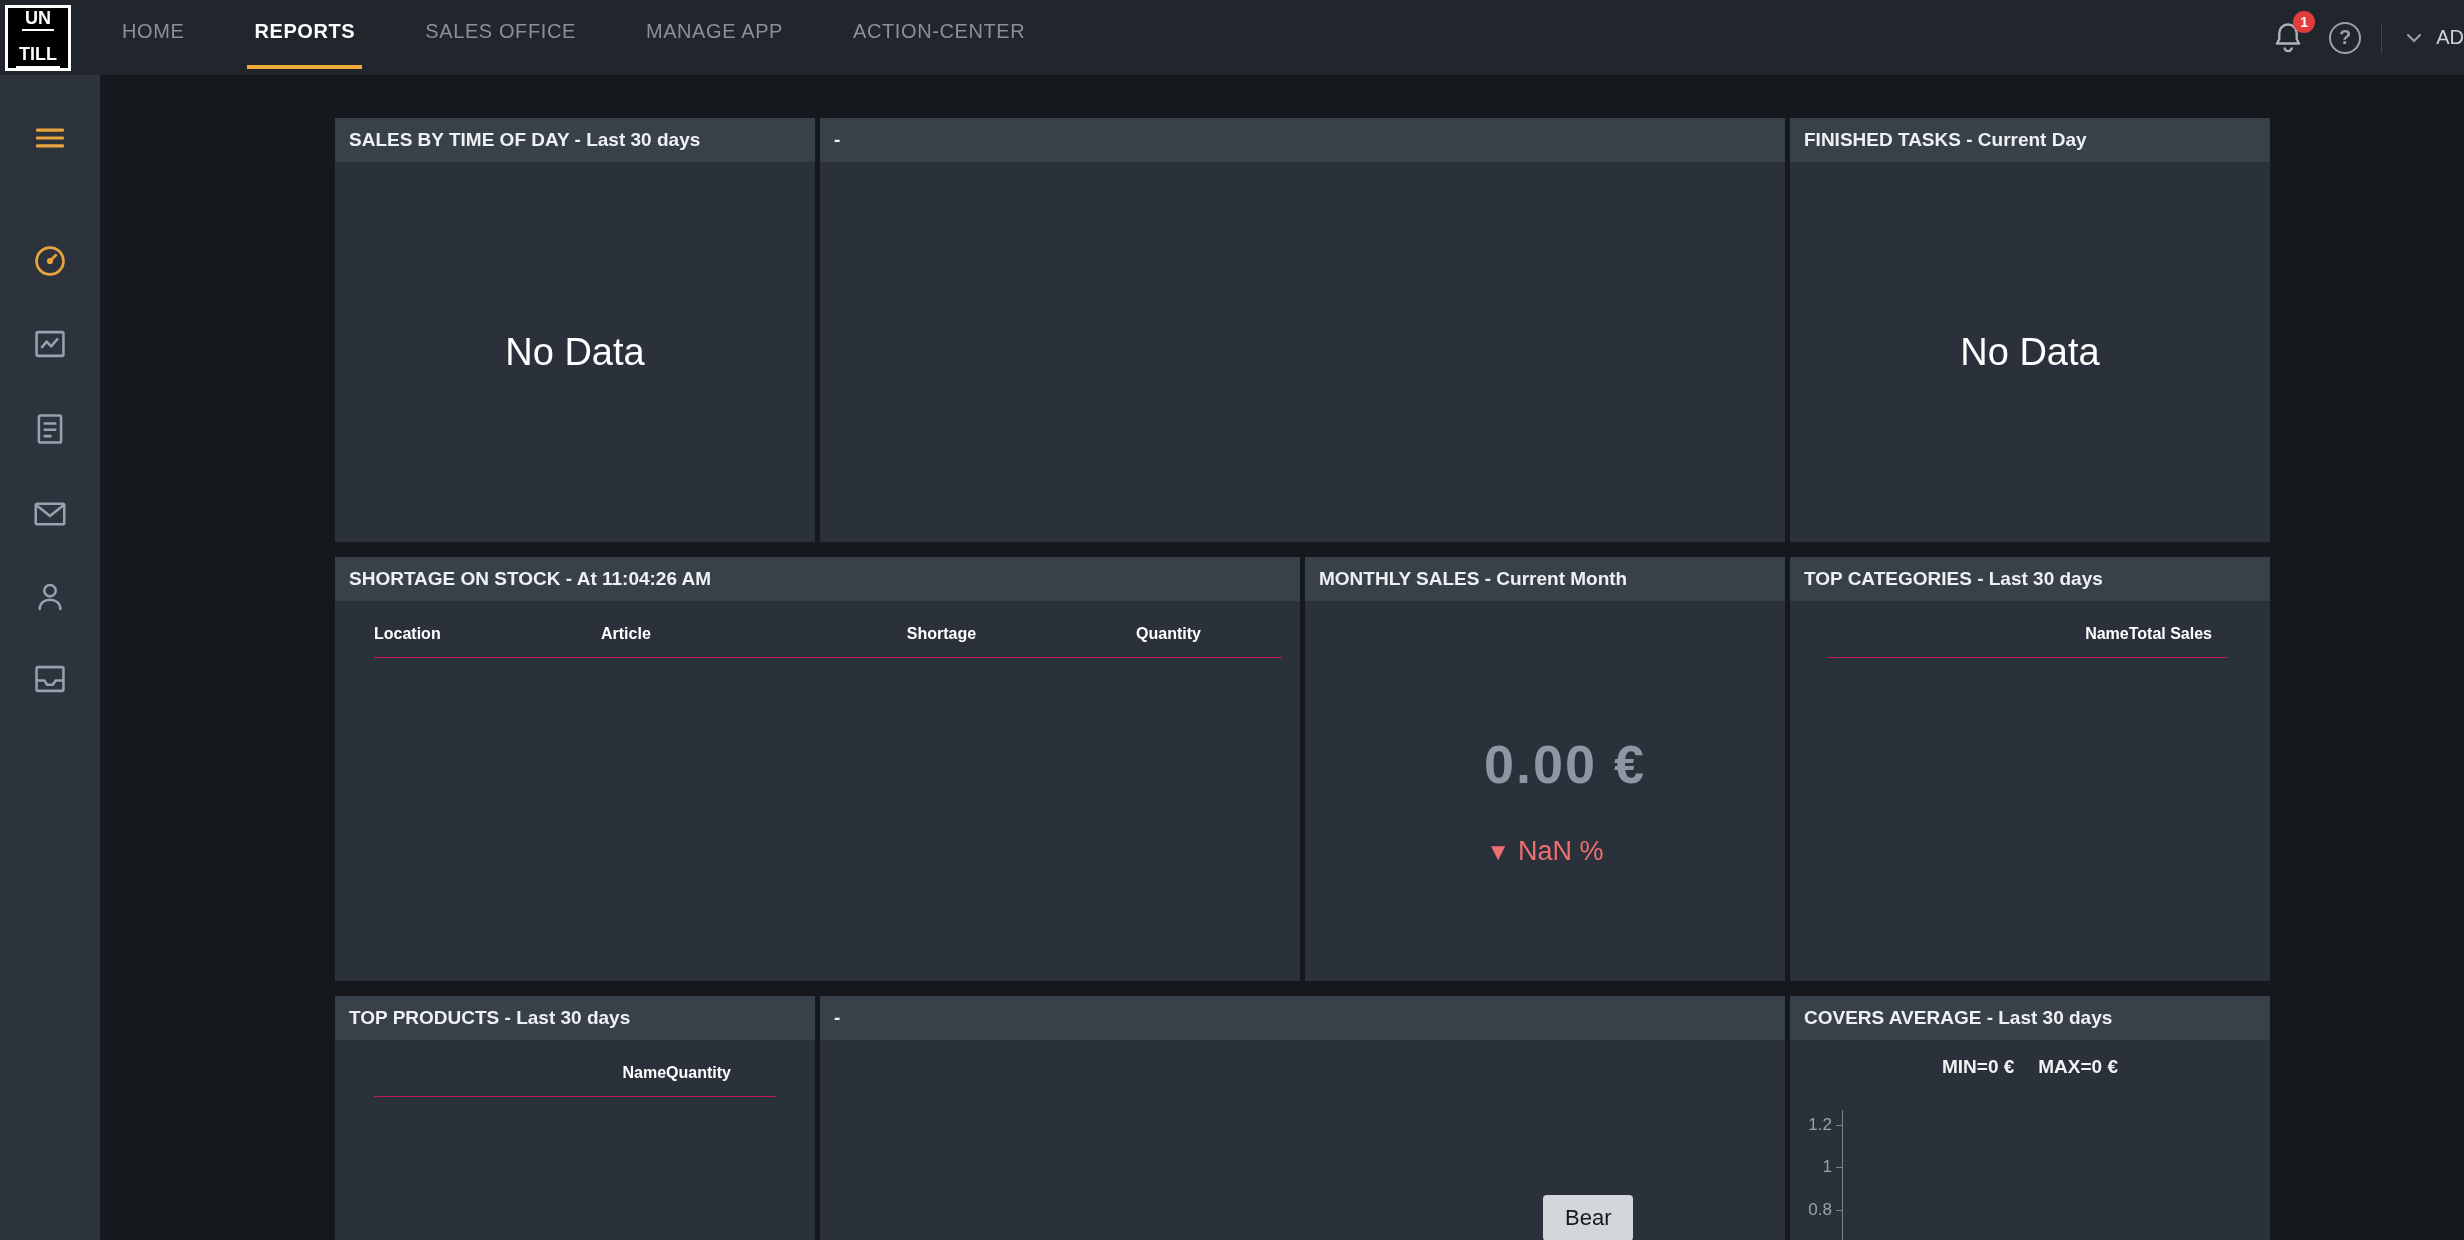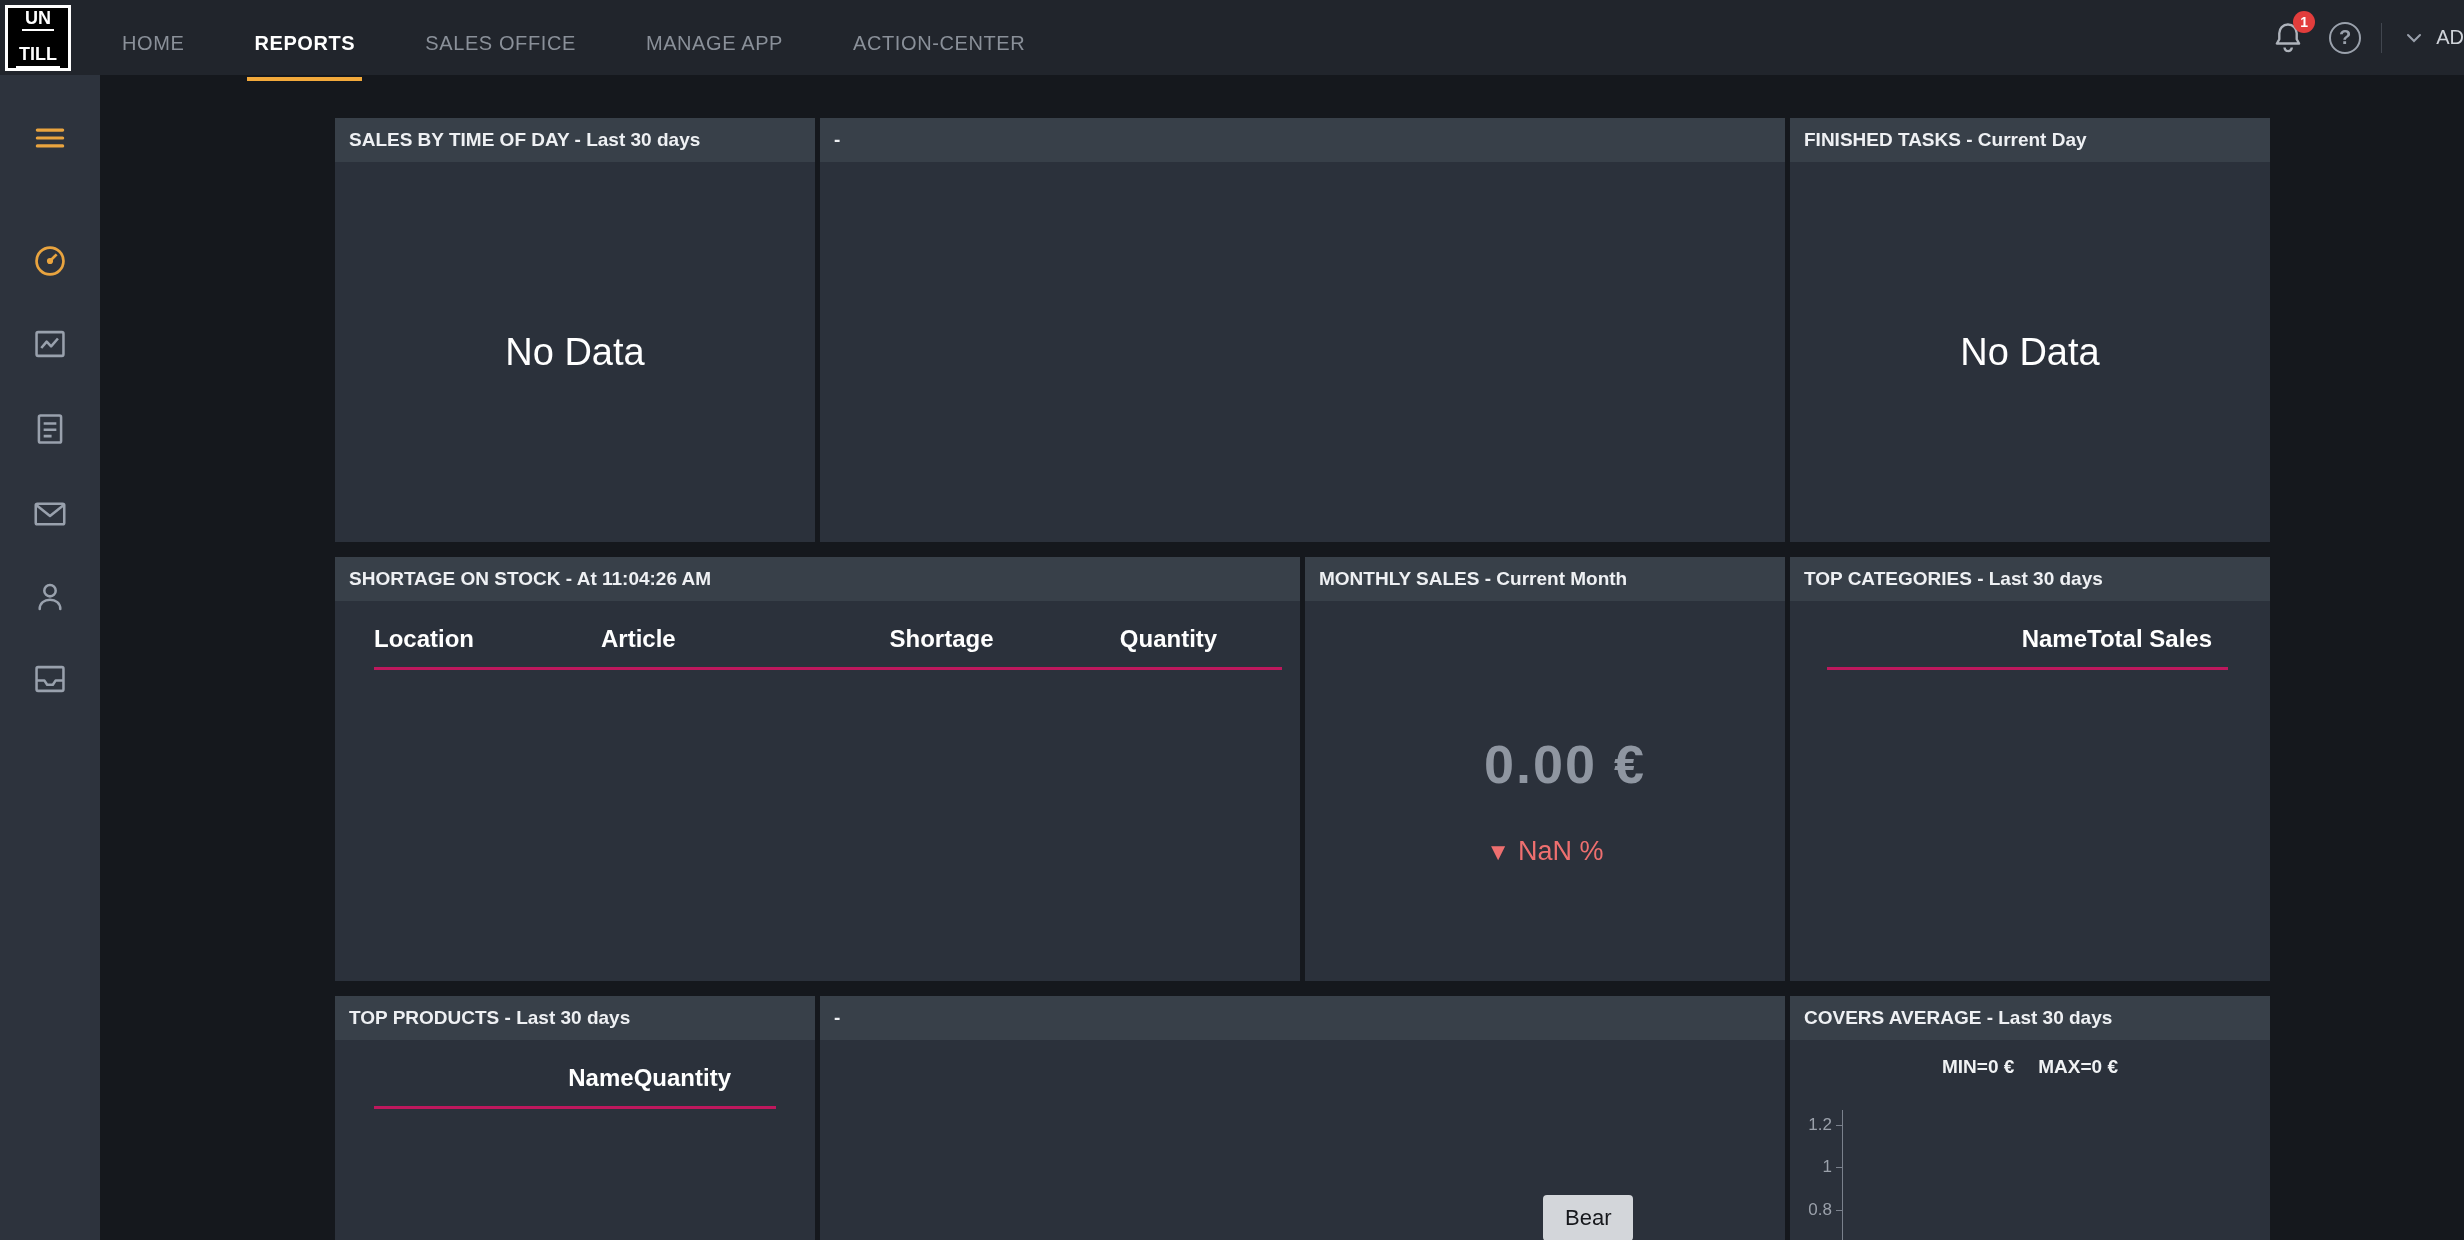--- a/index.html
+++ b/index.html
@@ -14,21 +14,21 @@
     position:absolute;top:0;left:0;width:2464px;height:75px;
     background:#21252c;display:flex;align-items:center;z-index:20;
   }
   .logo{
     margin-left:5px;width:66px;height:66px;background:#000;
     border:3px solid #fff;box-sizing:border-box;
     display:flex;flex-direction:column;align-items:center;justify-content:space-between;
     color:#fff;font-weight:700;font-size:18px;line-height:1.2;cursor:pointer;flex:none;
   }
   .logo span{border-bottom:2px solid #fff;padding:0 3px;}
-  .nav-items{display:flex;align-items:flex-start;height:63px;margin-left:16px;}
+  .nav-items{display:flex;align-items:flex-end;height:63px;margin-left:16px;}
   .nav-item{
     position:relative;display:flex;align-items:center;height:75px;padding:0 35px;
     font-size:20px;letter-spacing:.6px;color:#8a9099;cursor:pointer;white-space:nowrap;
   }
   .nav-item.active{color:#ffffff;font-weight:700;}
   .nav-item.active::after{
     content:"";position:absolute;left:28px;right:28px;bottom:0;height:4px;background:#f2a93b;
   }
   .nav-right{margin-left:auto;display:flex;align-items:center;height:75px;}
   .bell-wrap{position:relative;width:38px;height:38px;color:#aeb3bb;cursor:pointer;}
@@ -73,22 +73,22 @@
     padding:0 14px;font-size:19px;font-weight:700;color:#eef0f3;white-space:nowrap;
   }
   .card-body{flex:1;position:relative;}
   .no-data{
     position:absolute;inset:0;display:flex;align-items:center;justify-content:center;
     font-size:38px;color:#ffffff;
   }
 
   
   .thead{
-    margin:24px 18px 0 39px;padding-bottom:14px;border-bottom:3px solid #be185d;
-    font-size:24px;font-weight:700;color:#ffffff;
+    margin:24px 18px 0 39px;padding-bottom:14px;border-bottom:1px solid #be185d;
+    font-size:16px;font-weight:700;color:#ffffff;
   }
   .thead-4{display:grid;grid-template-columns:repeat(4,1fr);}
   .thead-4 .th-c{text-align:center;}
   .thead-flex{display:flex;justify-content:flex-end;}
   .thead.cat{margin:24px 42px 0 37px;}
   .thead.cat .th-r{padding-right:16px;}
   .thead.prod{margin:24px 39px 0 39px;}
   .thead.prod .th-r{padding-right:45px;}
 
   

